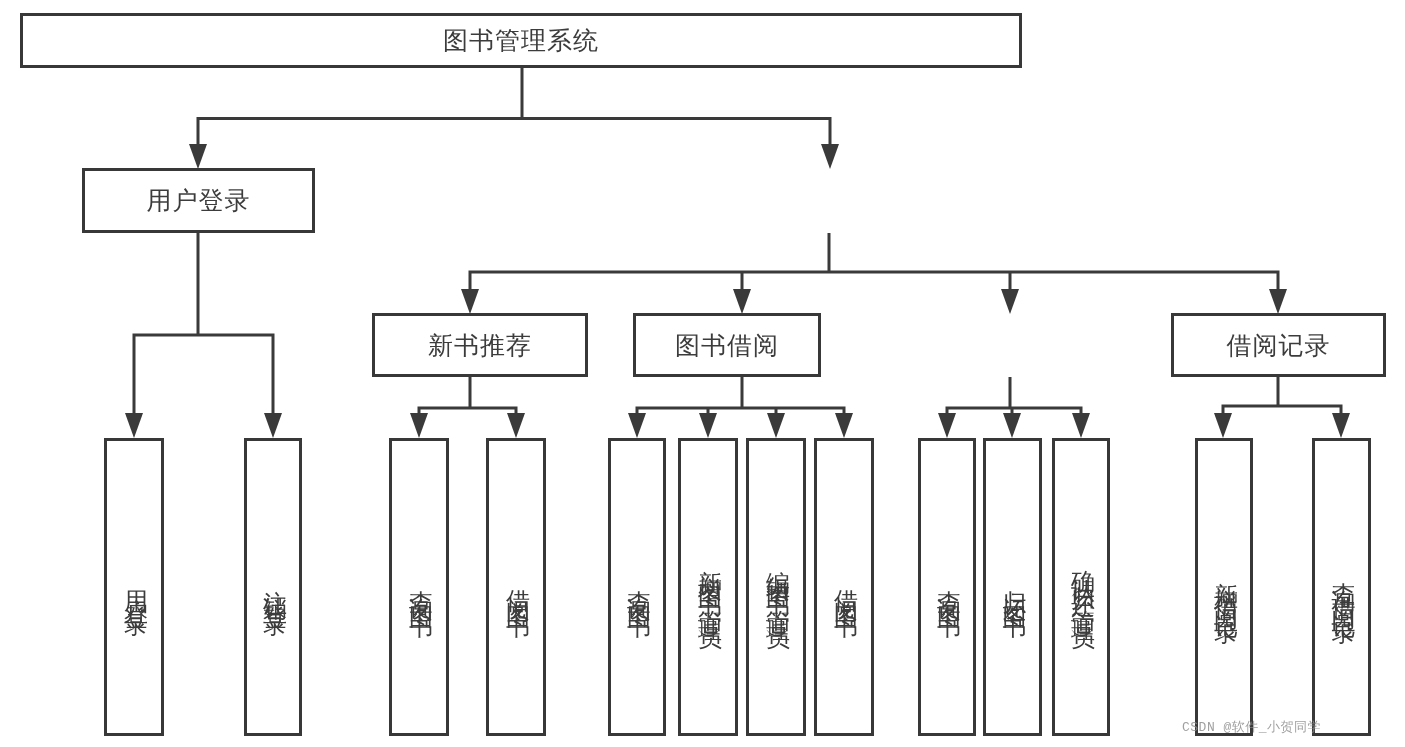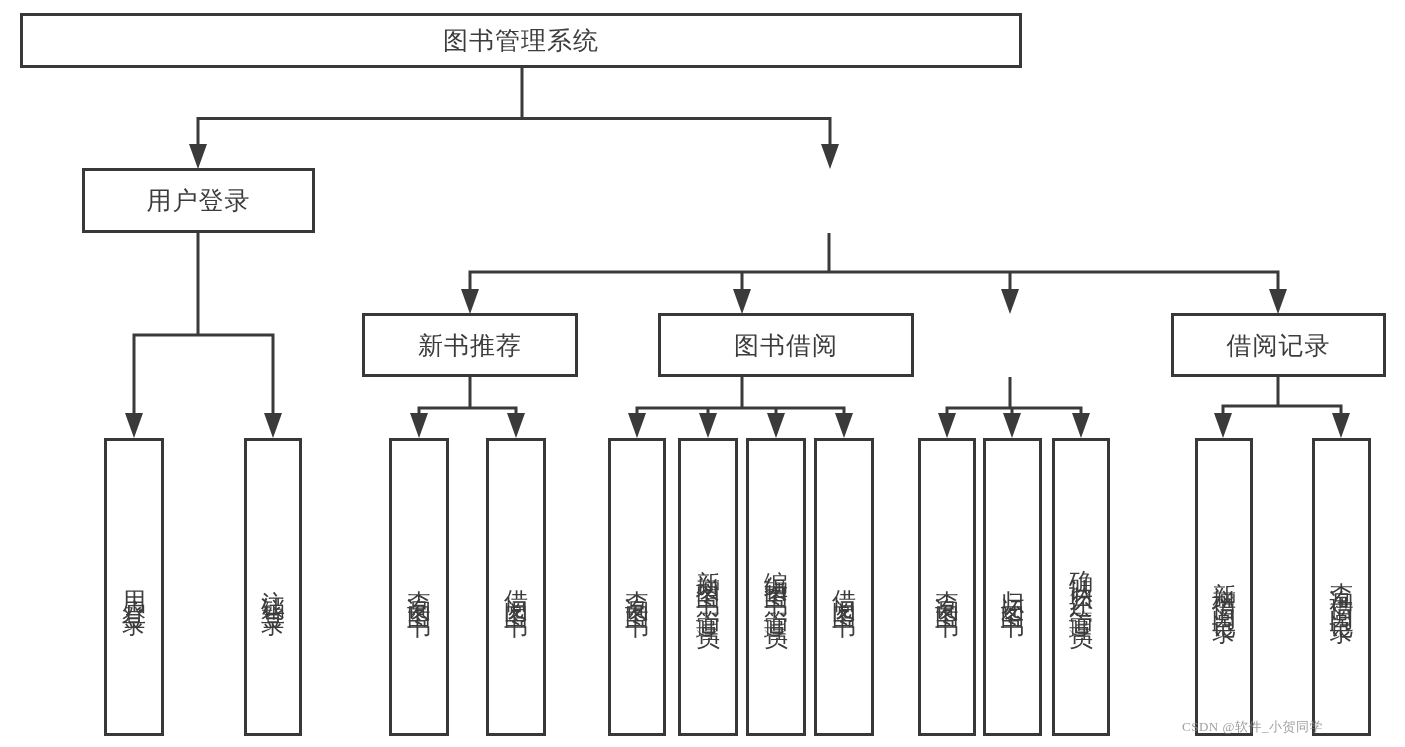--- a/index.html
+++ b/index.html
@@ -2,21 +2,21 @@
 <html><head>
 <meta charset="utf-8">
 <style>
   html, body { margin: 0; padding: 0; background: #fff; }
   .canvas {
     position: relative;
     width: 1405px;
     height: 747px;
     background: #ffffff;
     overflow: hidden;
-    font-family: Liberation Serif, serif;
+    font-family: Liberation Mono, monospace;
   }
   .wires {
     position: absolute;
     left: 0; top: 0;
     z-index: 1;
   }
   .node {
     position: absolute;
     box-sizing: border-box;
     border: 3px solid #383838;
@@ -87,24 +87,24 @@
   </svg>
 
   <div class="node h" style="left:20px;top:13px;width:1002px;height:55px">
     <span>图书管理系统</span>
   </div>
 
   <div class="node h" style="left:82px;top:168px;width:233px;height:65px">
     <span>用户登录</span>
   </div>
 
-  <div class="node h" style="left:362px;top:313px;width:216px;height:64px">
+  <div class="node h" style="left:372px;top:313px;width:216px;height:64px">
     <span>新书推荐</span>
   </div>
-  <div class="node h" style="left:658px;top:313px;width:256px;height:64px">
+  <div class="node h" style="left:633px;top:313px;width:188px;height:64px">
     <span>图书借阅</span>
   </div>
   <div class="node h" style="left:1171px;top:313px;width:215px;height:64px">
     <span>借阅记录</span>
   </div>
 
   <div class="node v" style="left:104px;top:438px;width:60px;height:298px">
     <span class="vtext">用户登录</span>
   </div>
   <div class="node v" style="left:244px;top:438px;width:58px;height:298px">

